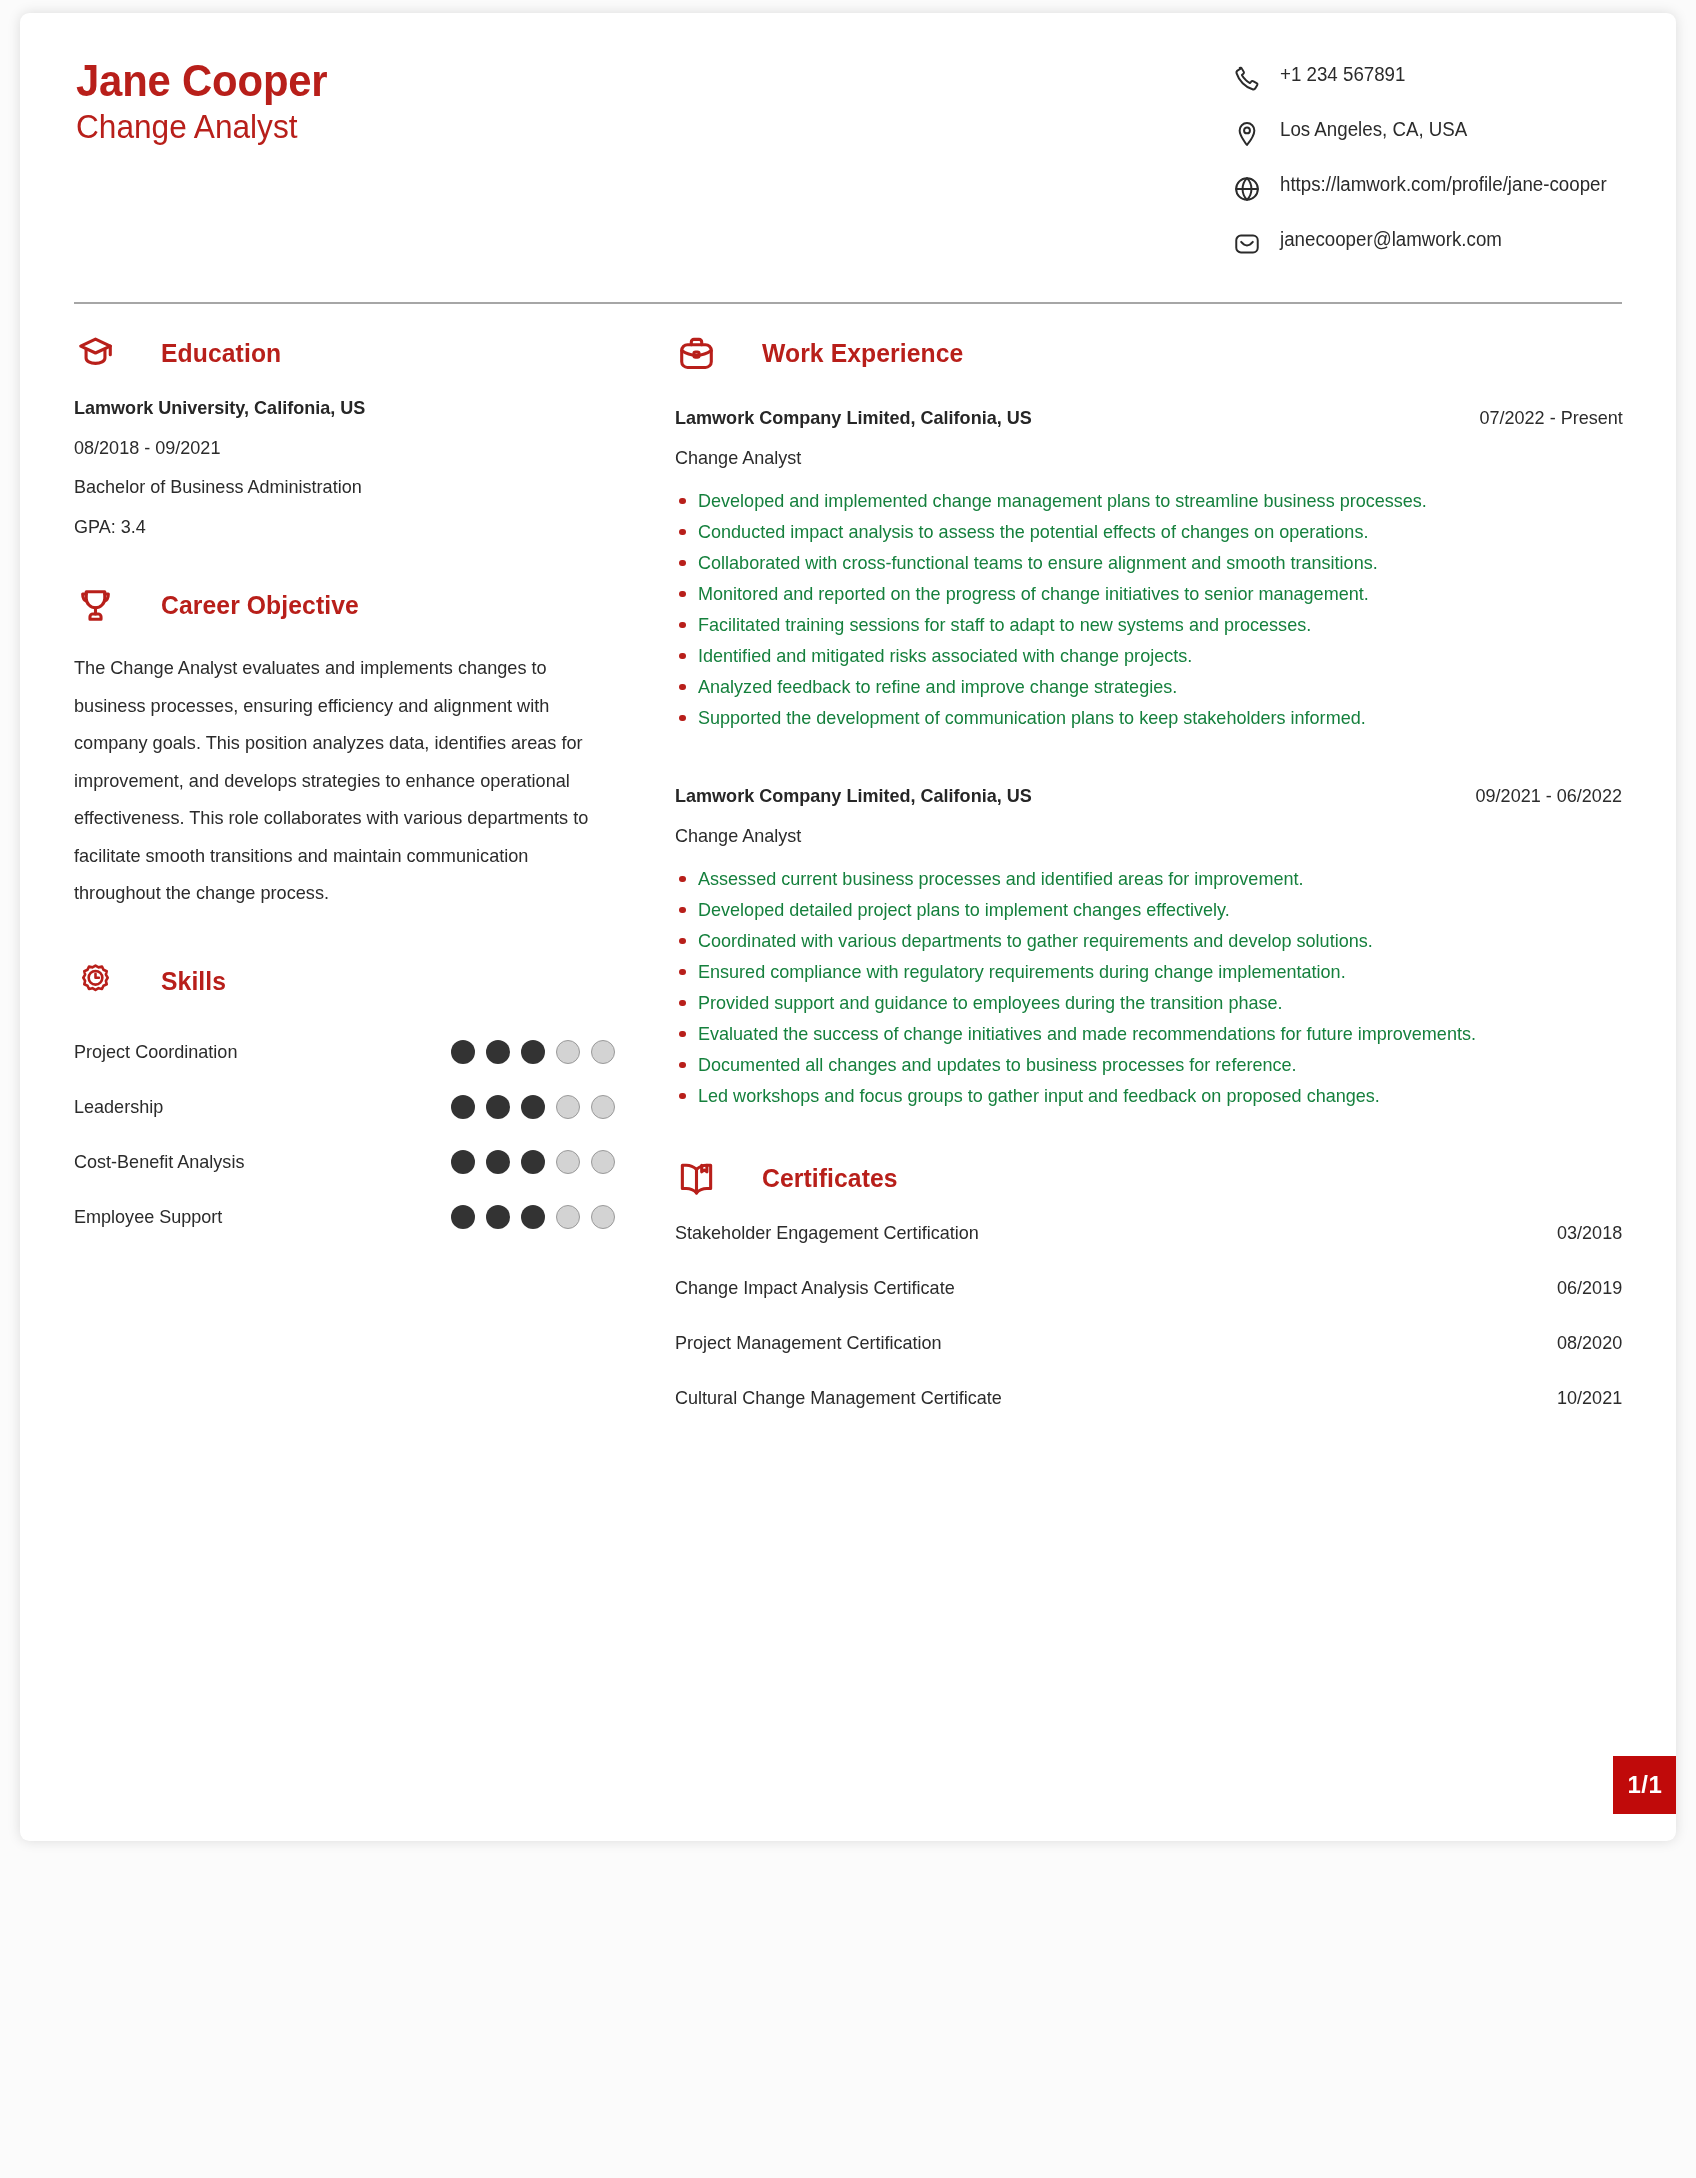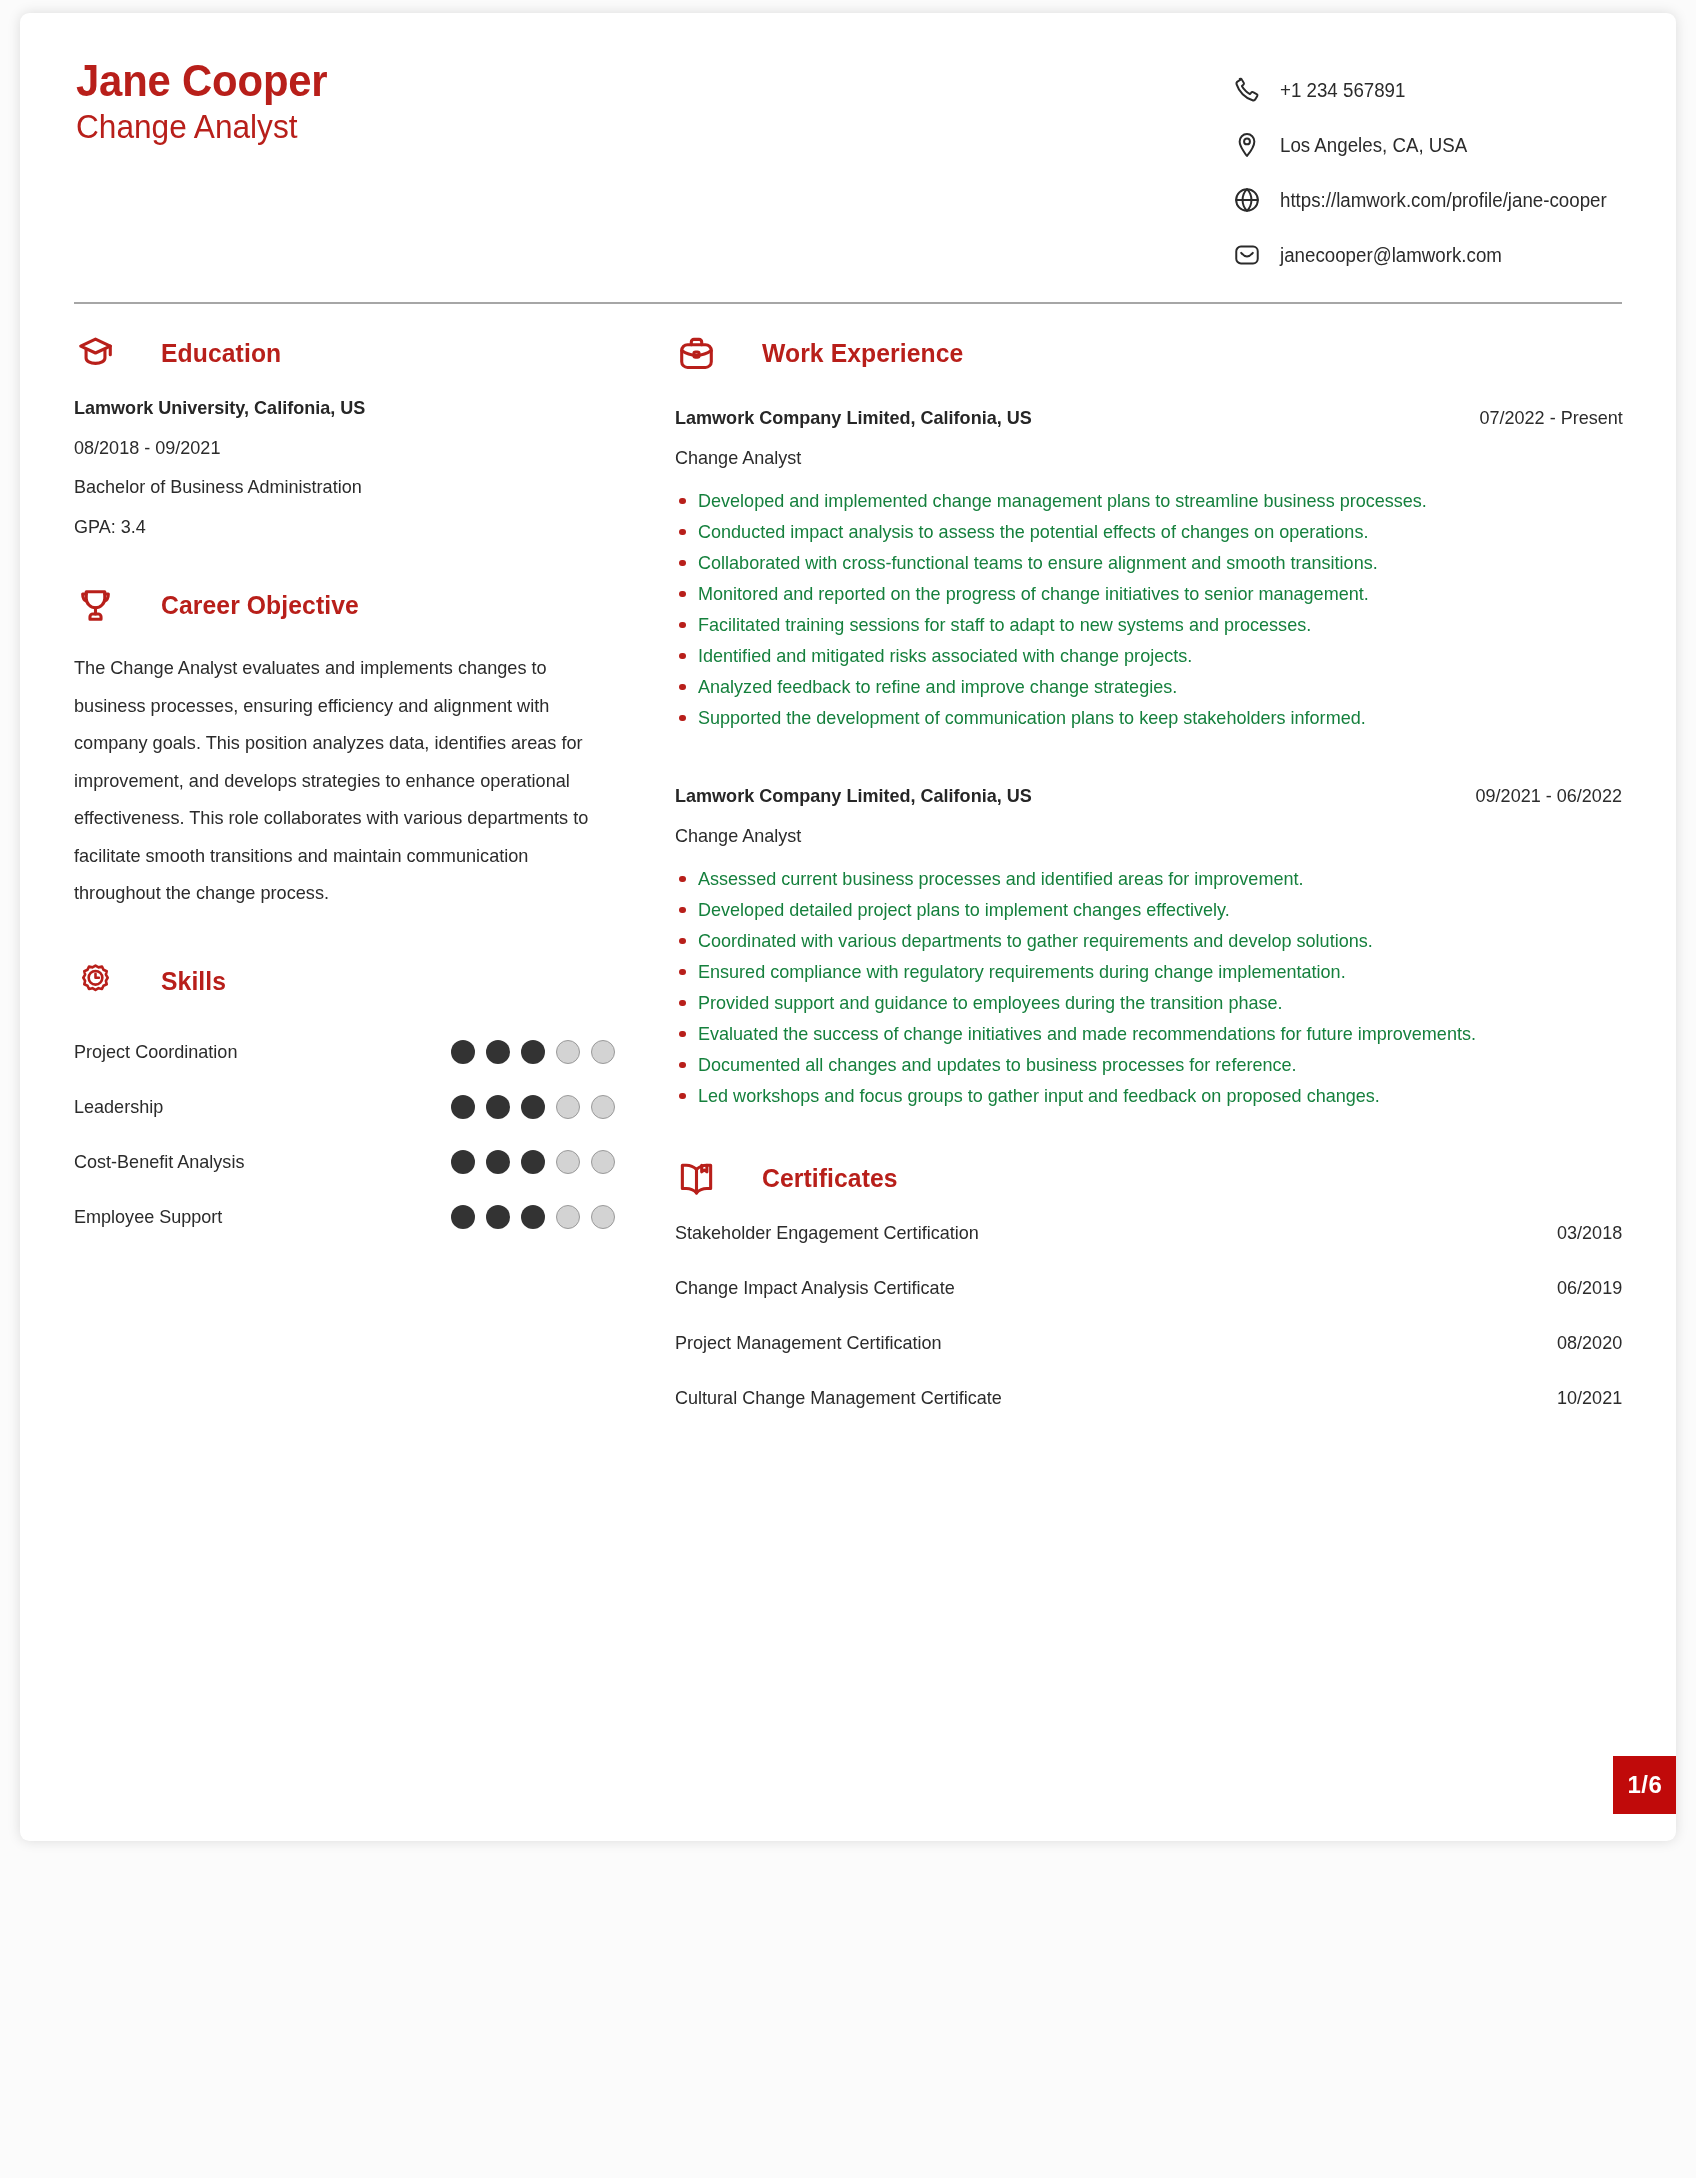--- a/index.html
+++ b/index.html
@@ -67,21 +67,21 @@
     transform-origin: left center;
     white-space: nowrap;
   }
 
   .contact-list {
     margin-top: 5.6px;
     margin-right: 1.9px;
   }
   .contact-row {
     display: flex;
-    align-items: center;
+    align-items: flex-start;
     height: 55px;
     justify-content: flex-start;
   }
   .contact-icon {
     width: 32px;
     height: 32px;
     flex: 0 0 32px;
     margin-right: 17.6px;
     display: flex;
     align-items: center;
@@ -555,16 +555,16 @@
                 <span class="cert-date">10/2021</span>
               </div>
             </div>
           </div>
 
         </div>
       </div>
 
     </div>
 
-    <div class="page-badge">1/6</div>
+    <div class="page-badge">1/1</div>
   </div>
 </div>
 
 
 </body></html>

